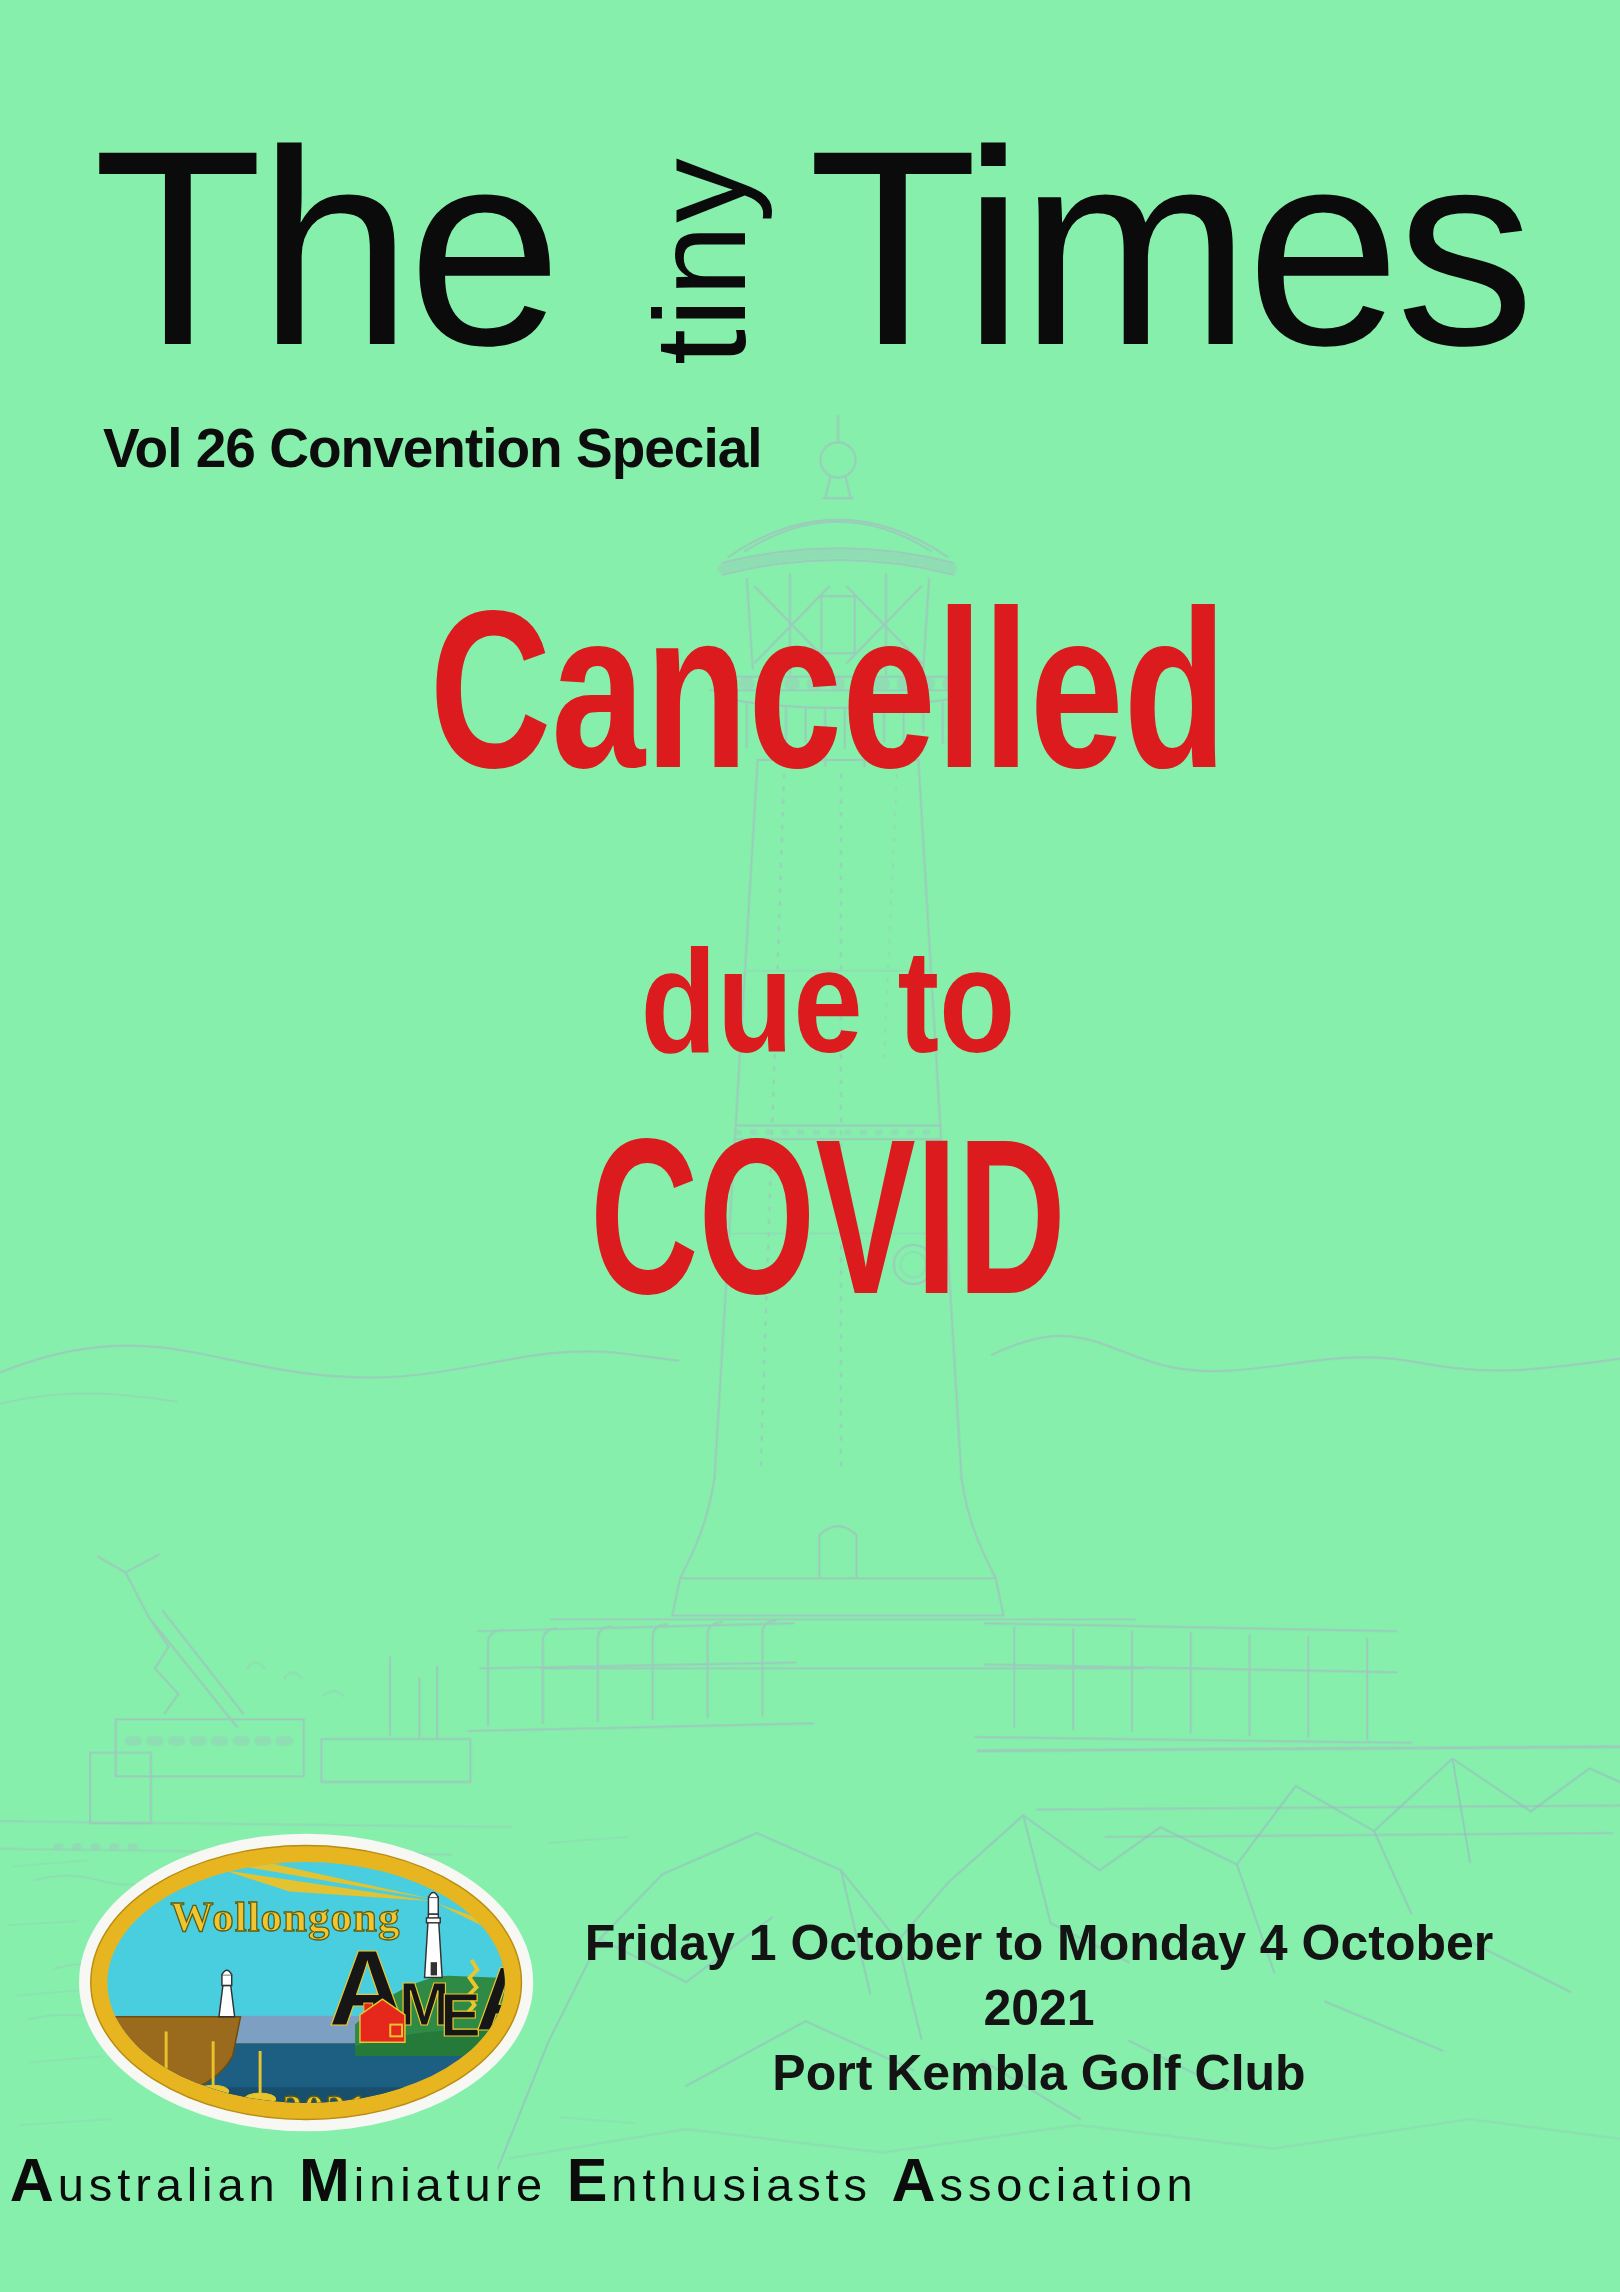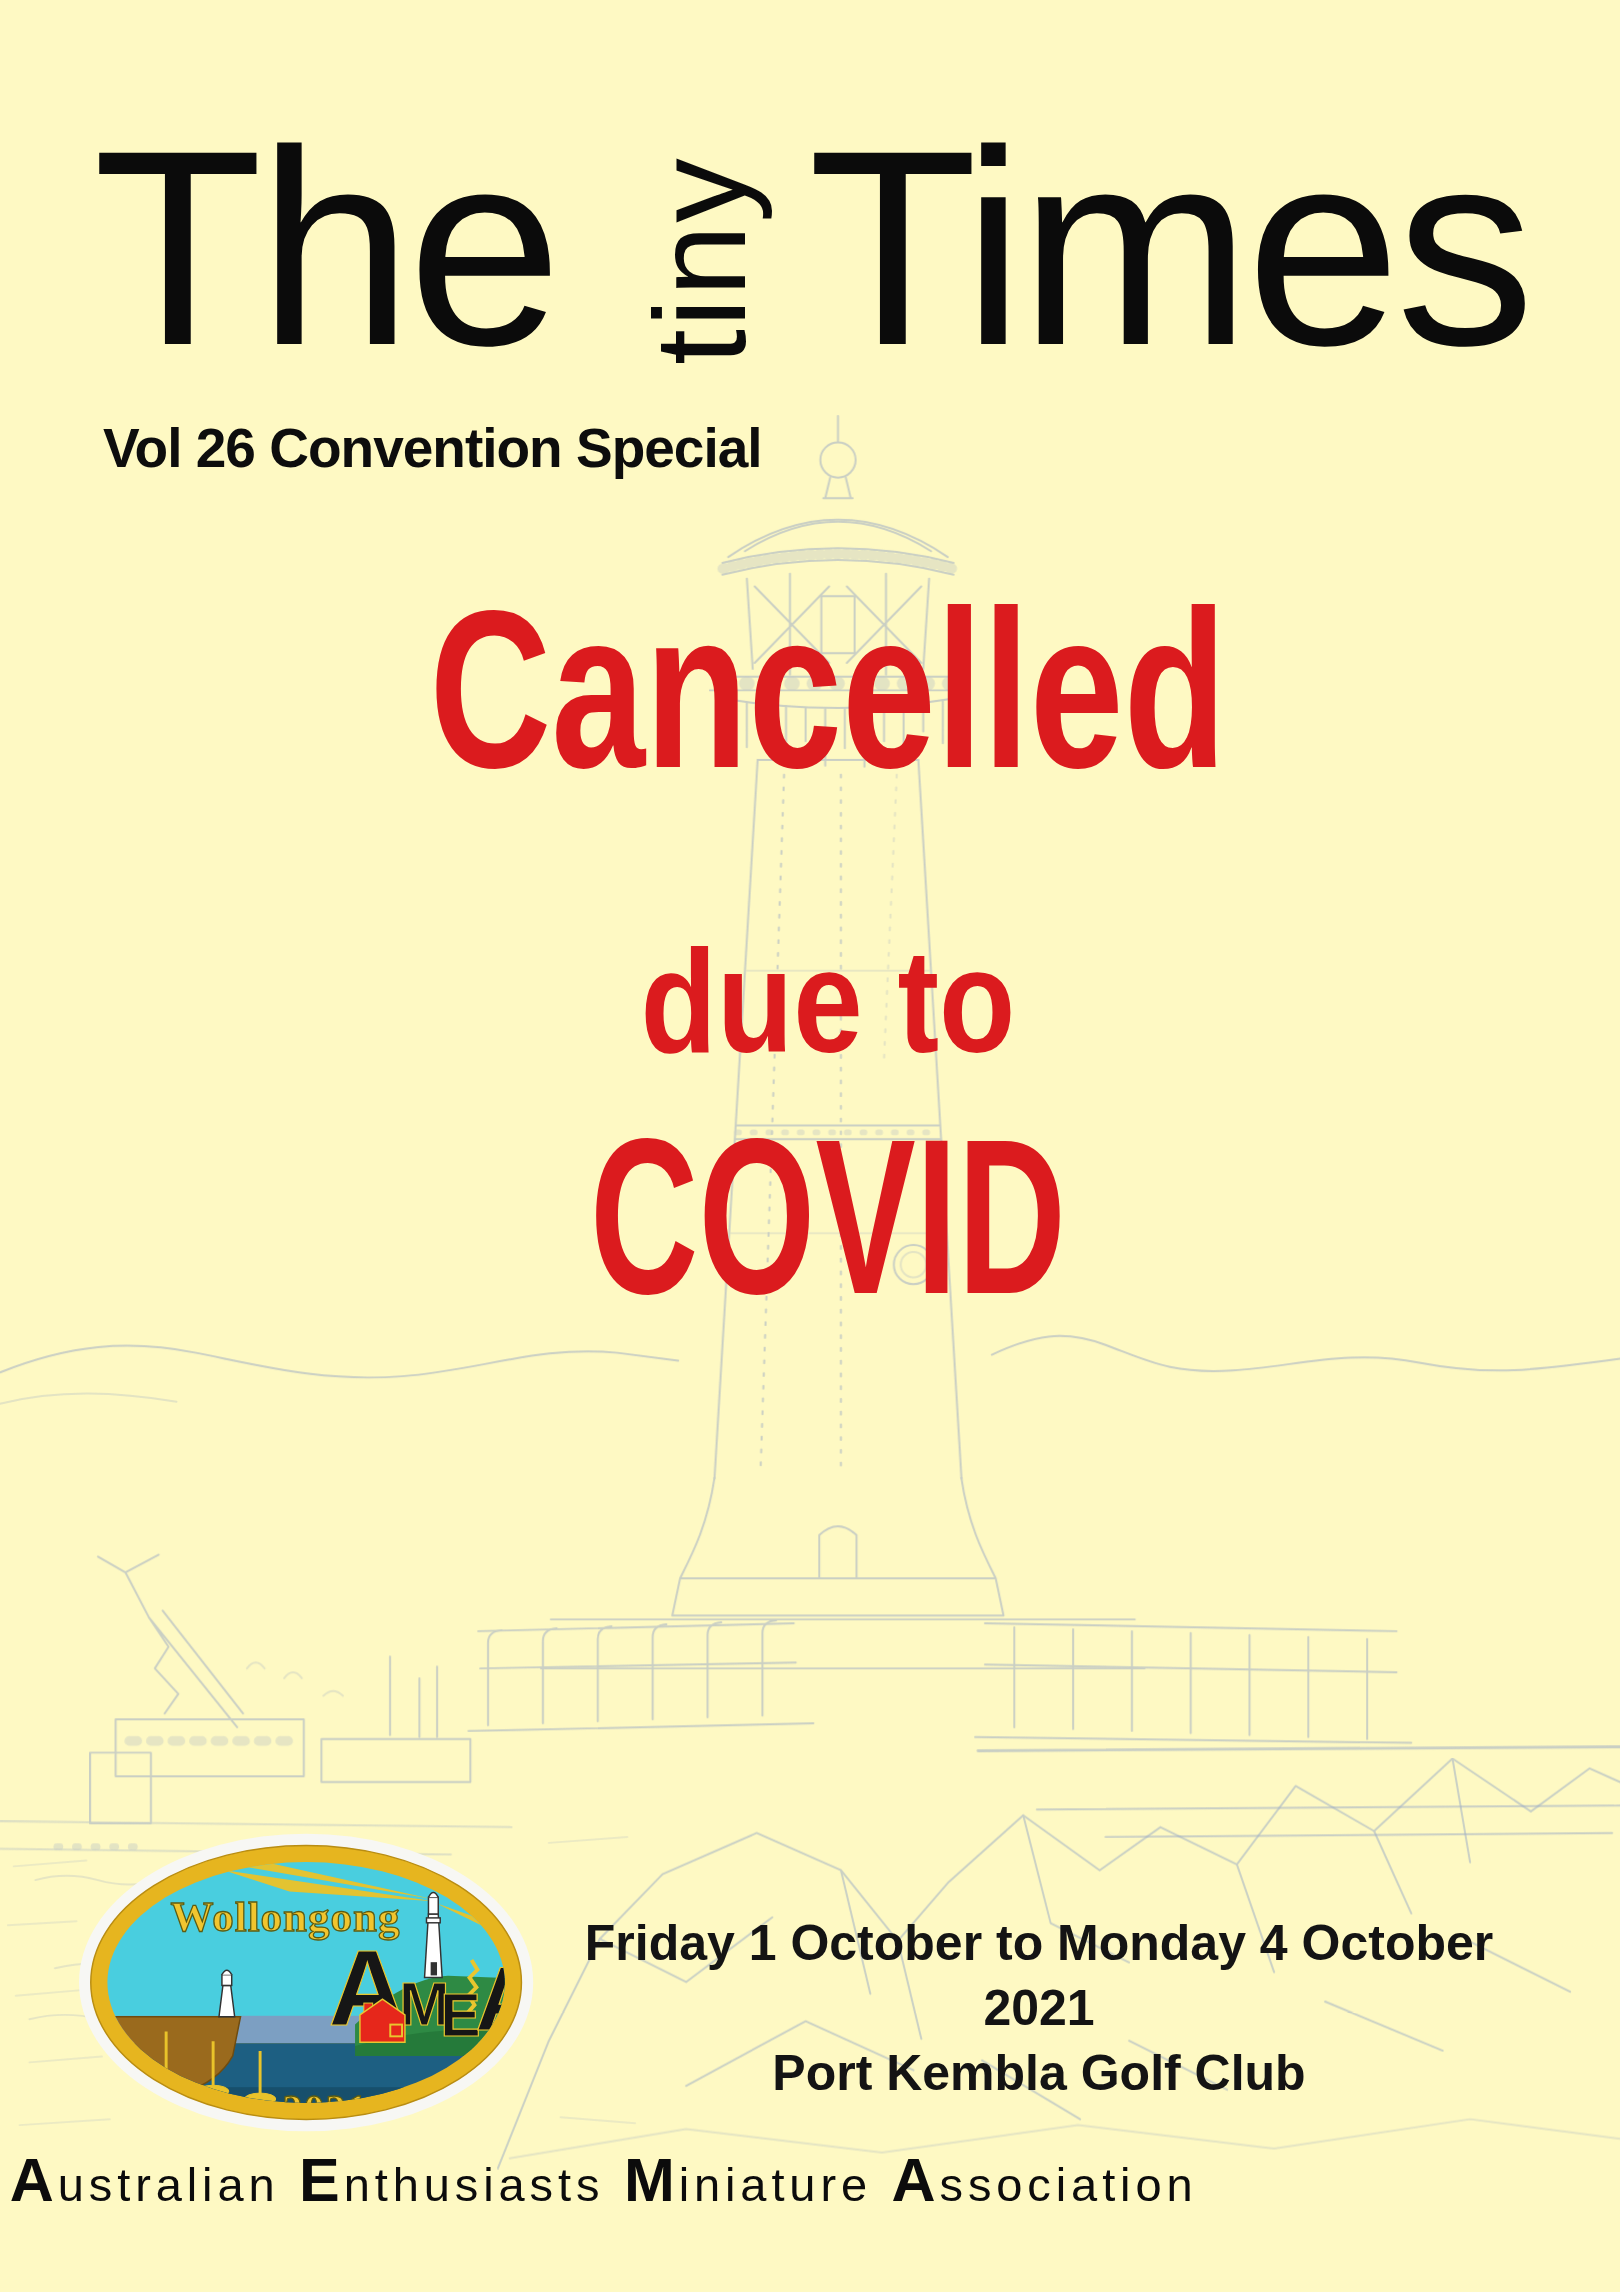--- a/index.html
+++ b/index.html
@@ -1,18 +1,18 @@
 <!DOCTYPE html>
 <html><head>
 <meta charset="utf-8">
 <style>
   html,body{margin:0;padding:0;background:#e8e8e8;}
   .page{
     position:relative;width:1620px;height:2293px;margin:0 auto;
-    background:#fef9c3;overflow:hidden;
+    background:#86efac;overflow:hidden;
     font-family:"Liberation Sans",sans-serif;color:#111;
   }
   
   .sketch{position:absolute;left:0;top:0;width:1620px;height:2293px;z-index:0;}
   
   .masthead-word{
     position:absolute;top:109px;font-size:278px;line-height:1;
     letter-spacing:-4.9px;font-weight:400;color:#0b0b0b;z-index:3;white-space:nowrap;
   }
   .the{left:93px;}
@@ -216,19 +216,19 @@
     </g>
   </svg>
 
   <div class="event">
     <div>Friday 1 October to Monday 4 October 2021</div>
     <div>Port Kembla Golf Club</div>
   </div>
 
   <div class="amea-footer">
     <span class="word"><span class="initial">A</span><span class="rest">ustralian</span></span>
+    <span class="word"><span class="initial">M</span><span class="rest">iniature</span></span>
     <span class="word"><span class="initial">E</span><span class="rest">nthusiasts</span></span>
-    <span class="word"><span class="initial">M</span><span class="rest">iniature</span></span>
     <span class="word"><span class="initial">A</span><span class="rest">ssociation</span></span>
   </div>
 
 </div>
 
 
 </body></html>

